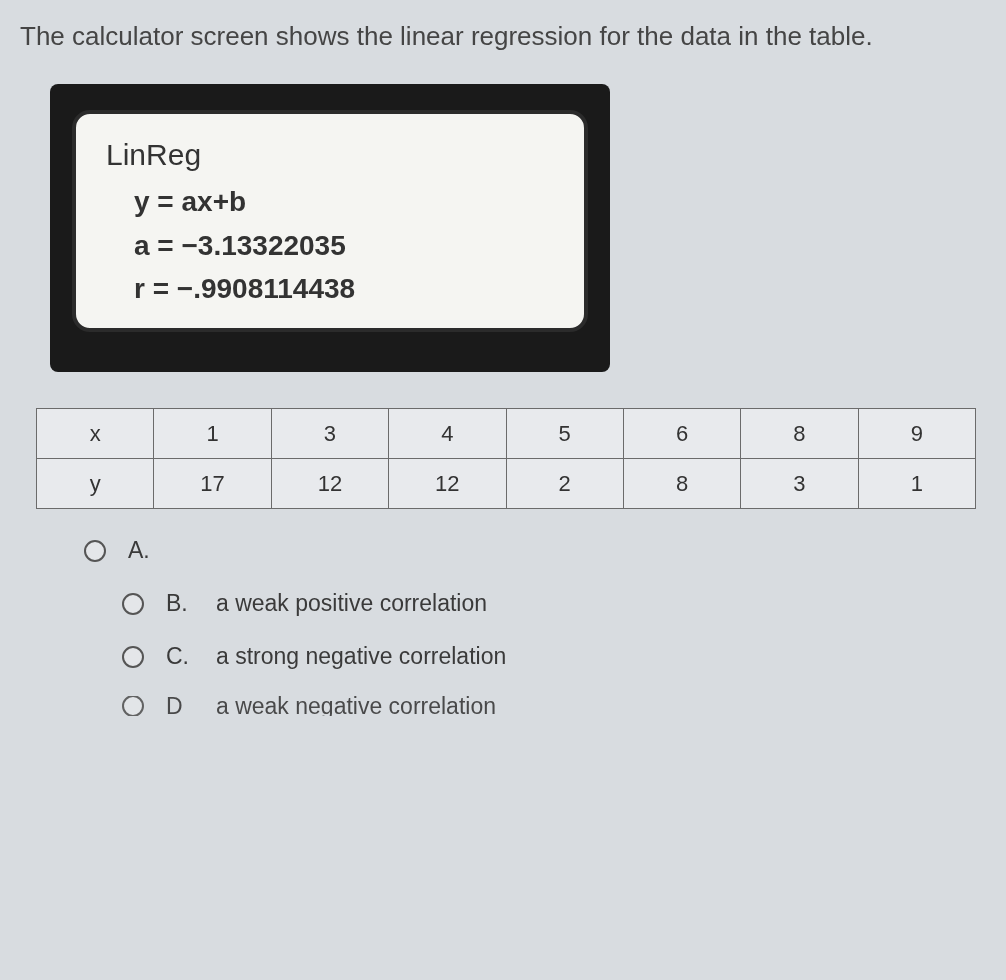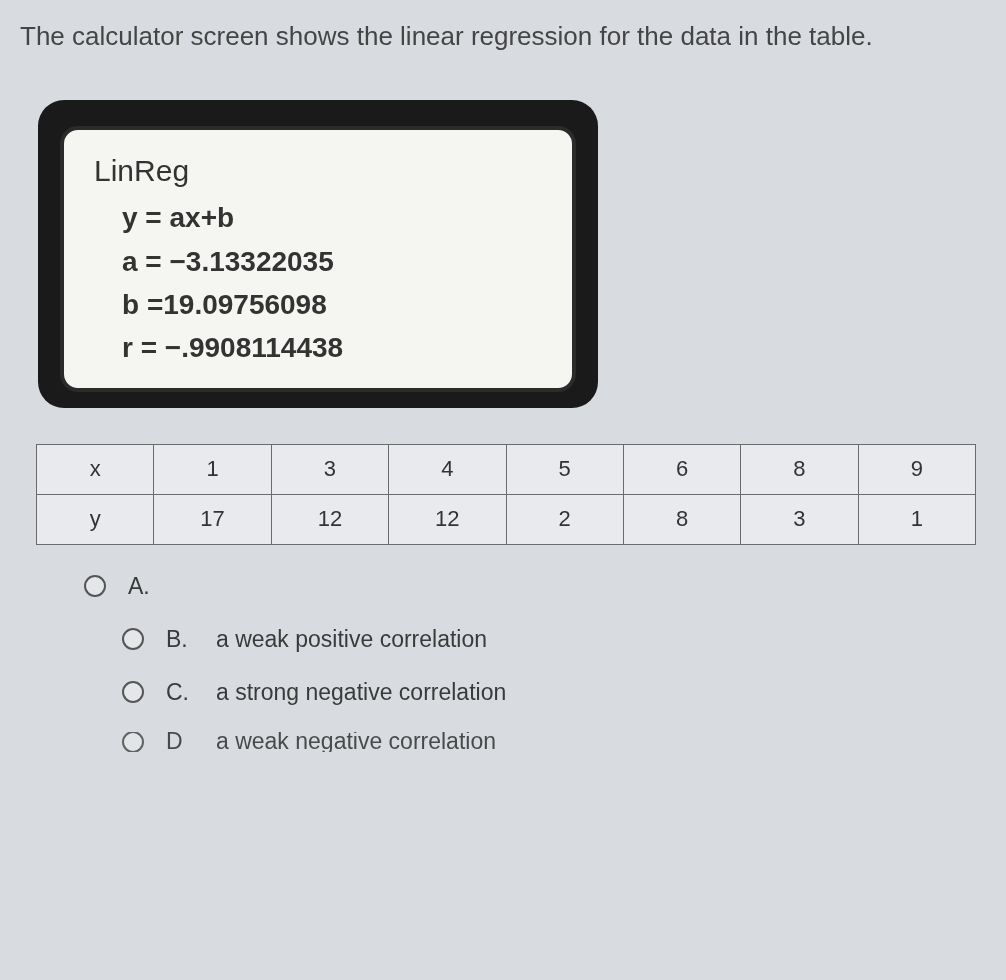--- a/index.html
+++ b/index.html
@@ -9,29 +9,29 @@
     background: #d8dce0;
     font-family: Arial, Helvetica, sans-serif;
     color: #3a3a3a;
     padding: 18px 14px;
     overflow: hidden;
   }
   .question-text {
     font-size: 26px;
     line-height: 1.45;
     color: #454545;
-    margin-bottom: 44px;
+    margin-bottom: 28px;
     padding: 0 6px;
   }
   .calc-frame {
     width: 560px;
     background: #1a1a1a;
-    border-radius: 26px;
-    padding: 26px 22px 16px 22px;
-    margin-left: 24px;
+    border-radius: 8px;
+    padding: 26px 22px 40px 22px;
+    margin-left: 36px;
     margin-bottom: 36px;
   }
   .calc-screen {
     background: #f5f5f2;
     border: 4px solid #2b2b2b;
     border-radius: 18px;
     padding: 18px 22px 18px 30px;
     font-size: 28px;
     line-height: 1.55;
     color: #333;
@@ -88,21 +88,20 @@
 
 <div class="question-text">
   <span>The calculator screen shows the linear regression for the data in the table.</span><br>
 </div>
 
 <div class="calc-frame">
   <div class="calc-screen">
     <div class="calc-title">LinReg</div>
     <div class="calc-line">y = ax+b</div>
     <div class="calc-line">a = −3.13322035</div>
-    <div class="calc-line">b =19.09756098</div>
     <div class="calc-line">r  = −.9908114438</div>
   </div>
 </div>
 
 <table class="data">
   <tbody>
       <tr>
     <td>x</td>
     <td>1</td>
     <td>3</td>

